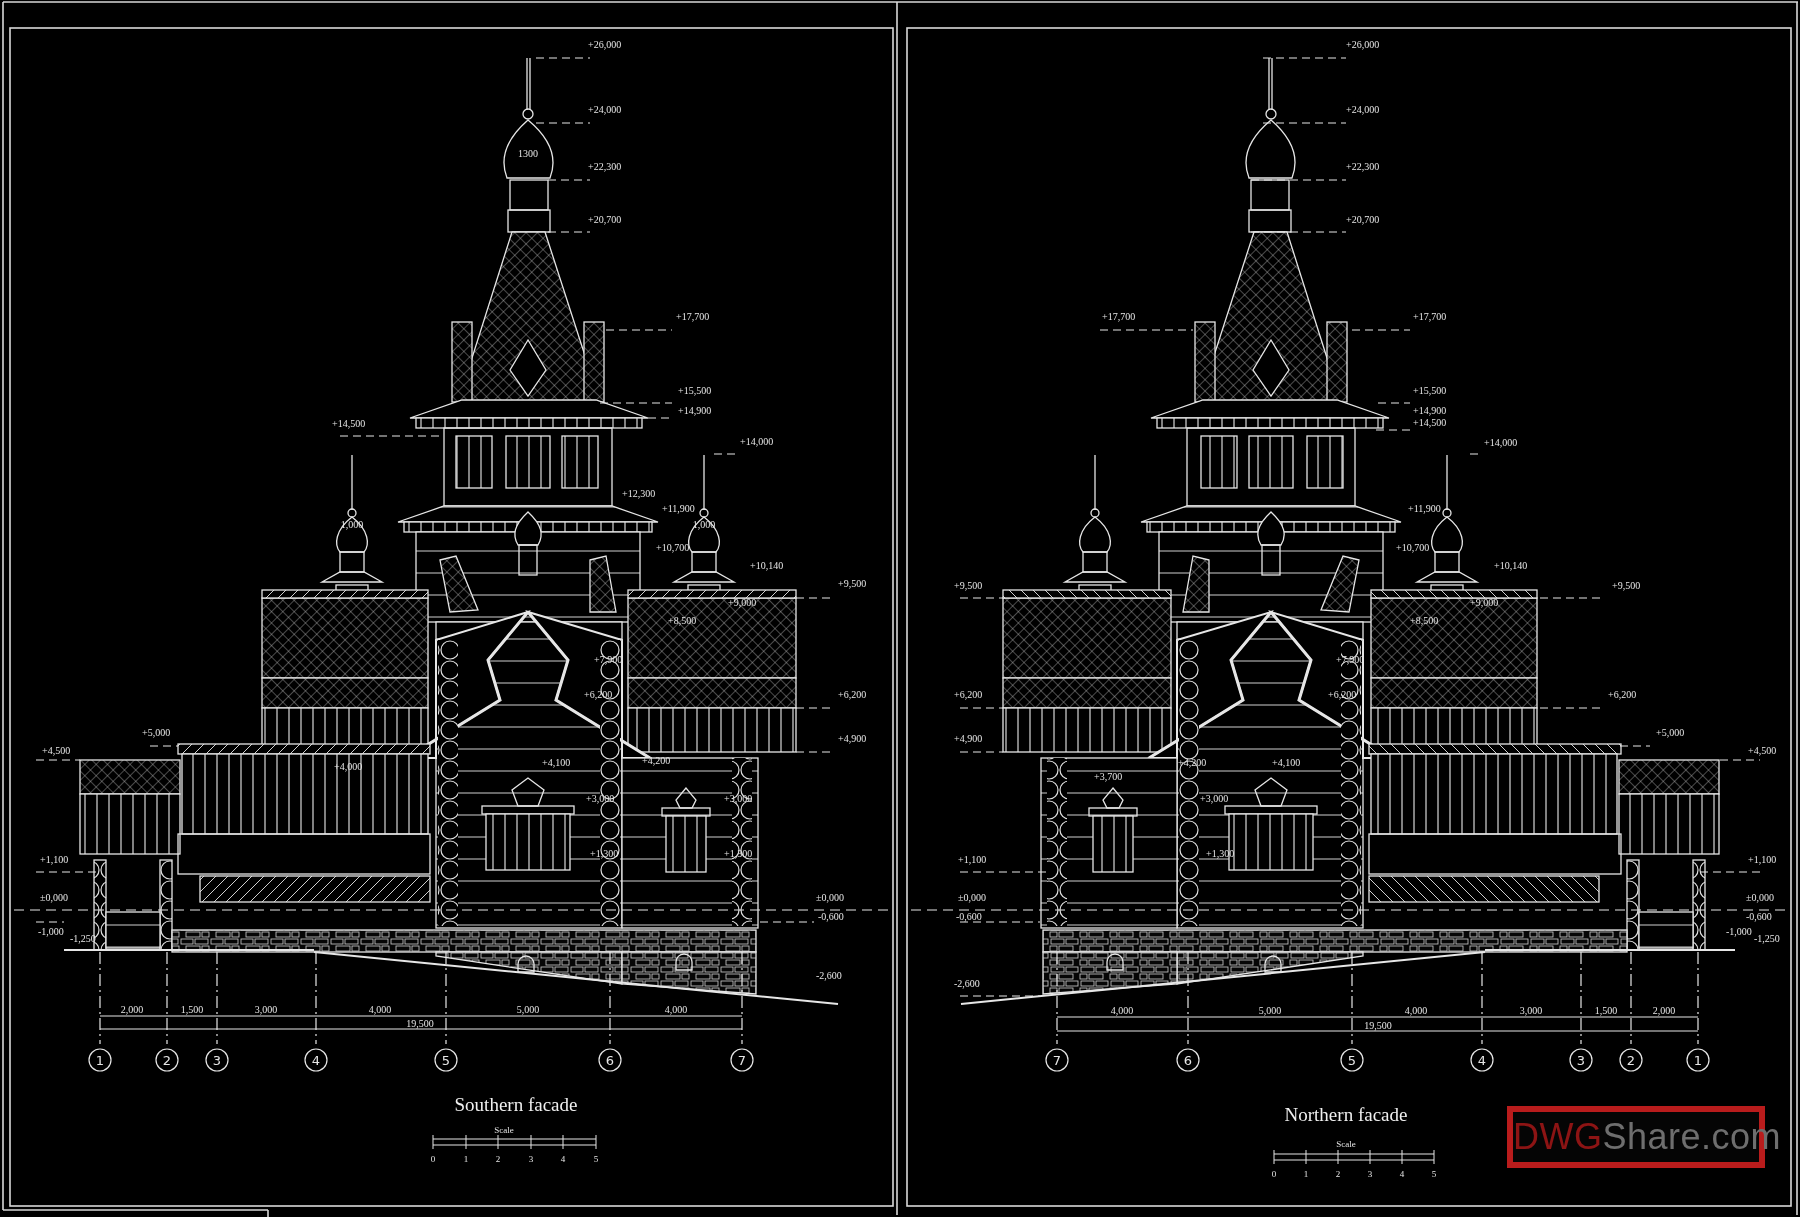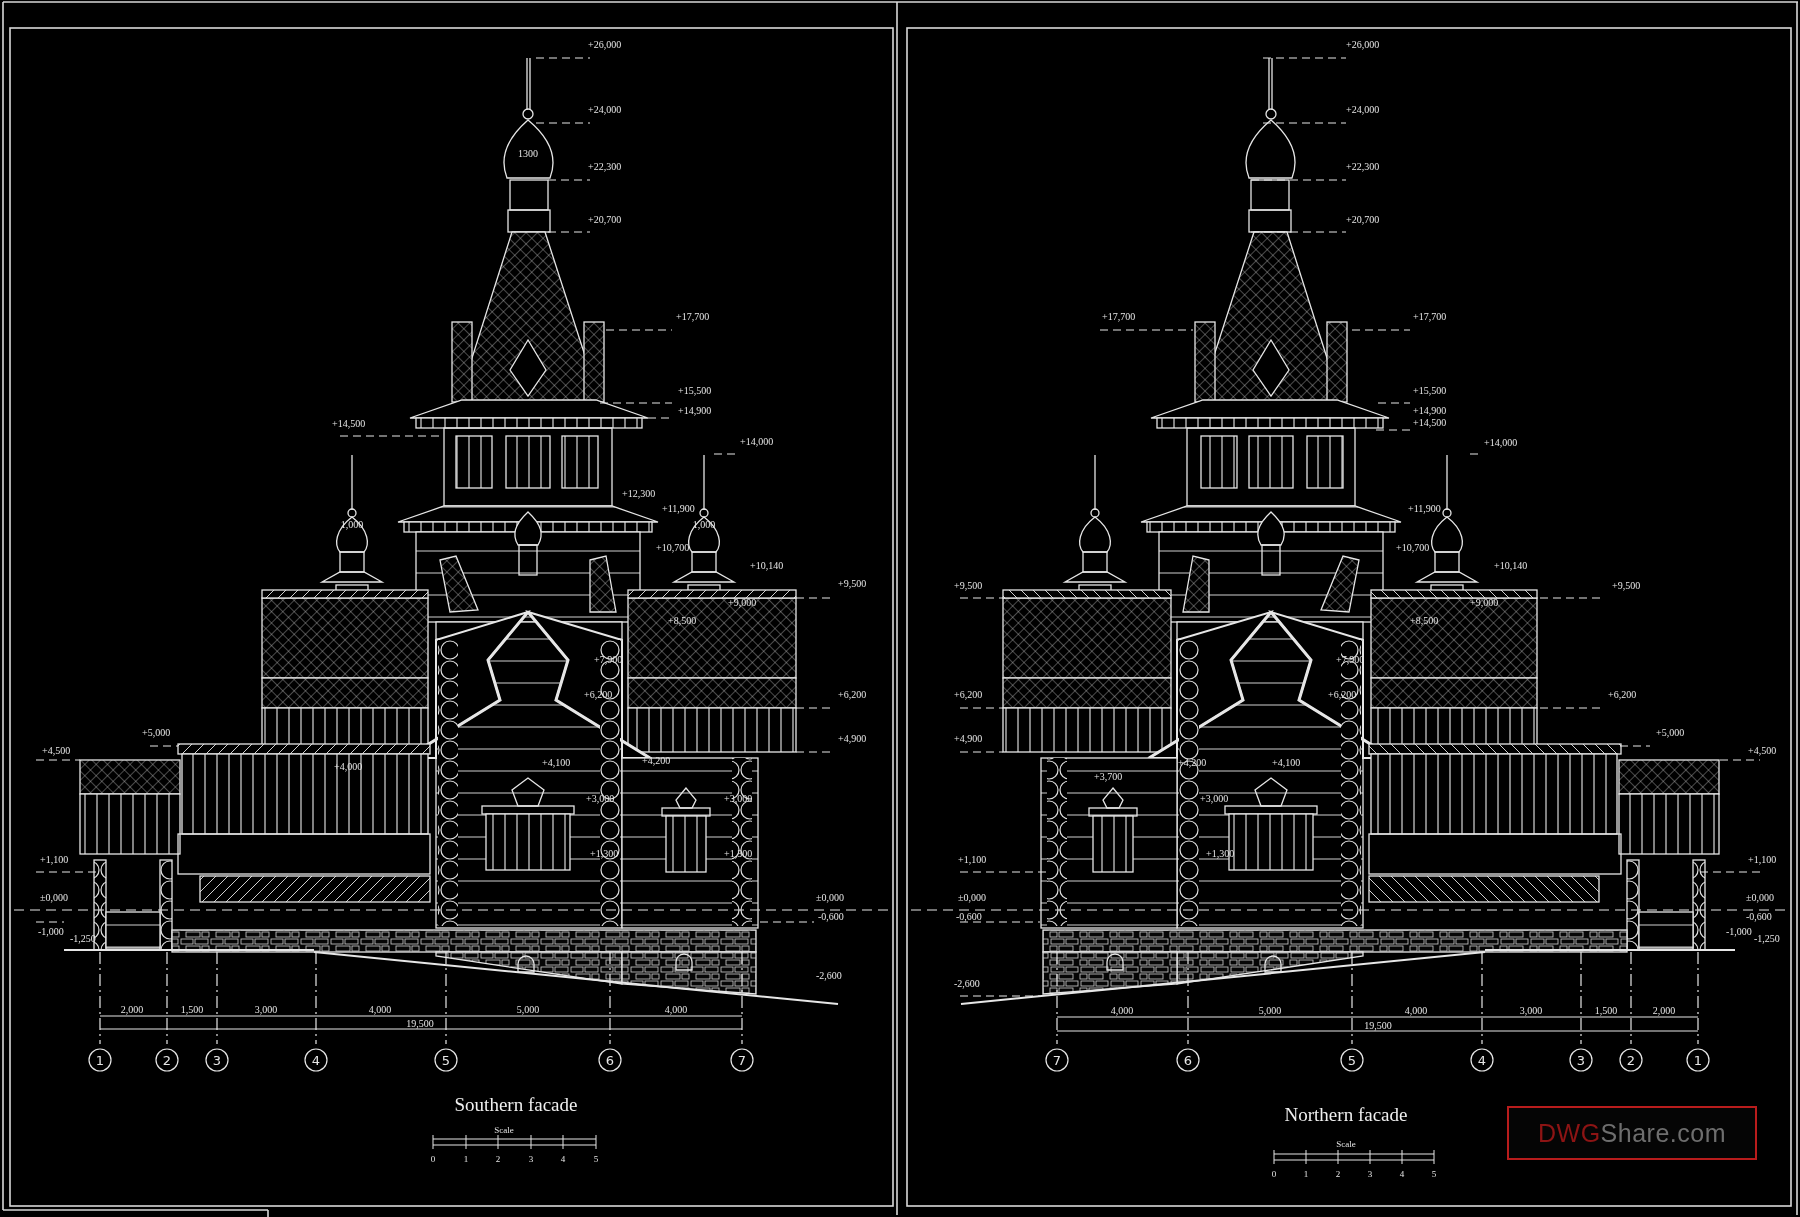--- a/index.html
+++ b/index.html
@@ -2,22 +2,22 @@
 <html><head>
 <meta charset="utf-8">
 <style>
   html,body{margin:0;padding:0;background:#000;}
   body{width:1800px;height:1217px;position:relative;overflow:hidden;font-family:"DejaVu Serif",serif;color:#e6e6e6;}
   svg{position:absolute;left:0;top:0;}
   .lbl{font-family:"Liberation Serif",serif;font-size:10px;fill:#e6e6e6;}
   .axis{font-family:"DejaVu Sans",sans-serif;font-size:13px;fill:#e6e6e6;}
   .title{font-family:"Liberation Serif",serif;font-size:19px;fill:#f0f0f0;}
   .scalet{font-family:"Liberation Serif",serif;font-size:9px;fill:#e6e6e6;}
-  .wm{position:absolute;left:1507px;top:1106px;width:246px;height:50px;border:2px solid #b91c1c;border-radius:0;background:#050505;
-      font-family:"Liberation Sans",sans-serif;font-size:25px;line-height:50px;text-align:center;letter-spacing:0.5px;}
+  .wm{position:absolute;left:1507px;top:1106px;width:246px;height:50px;border:6px solid #b91c1c;border-radius:0;background:#050505;
+      font-family:"Liberation Sans",sans-serif;font-size:36px;line-height:50px;text-align:center;letter-spacing:0.5px;}
   .wm .a{color:#8d1414;} .wm .b{color:#6e6e6e;}
 </style>
 </head>
 <body>
 
 <svg width="1800" height="1217" viewBox="0 0 1800 1217">
   <defs>
     <pattern id="scale" width="8" height="8" patternUnits="userSpaceOnUse" patternTransform="rotate(45)">
       <rect width="8" height="8" fill="#000"></rect>
       <path d="M0 0 L0 8 M0 0 L8 0" stroke="#bdbdbd" stroke-width="0.8"></path>

